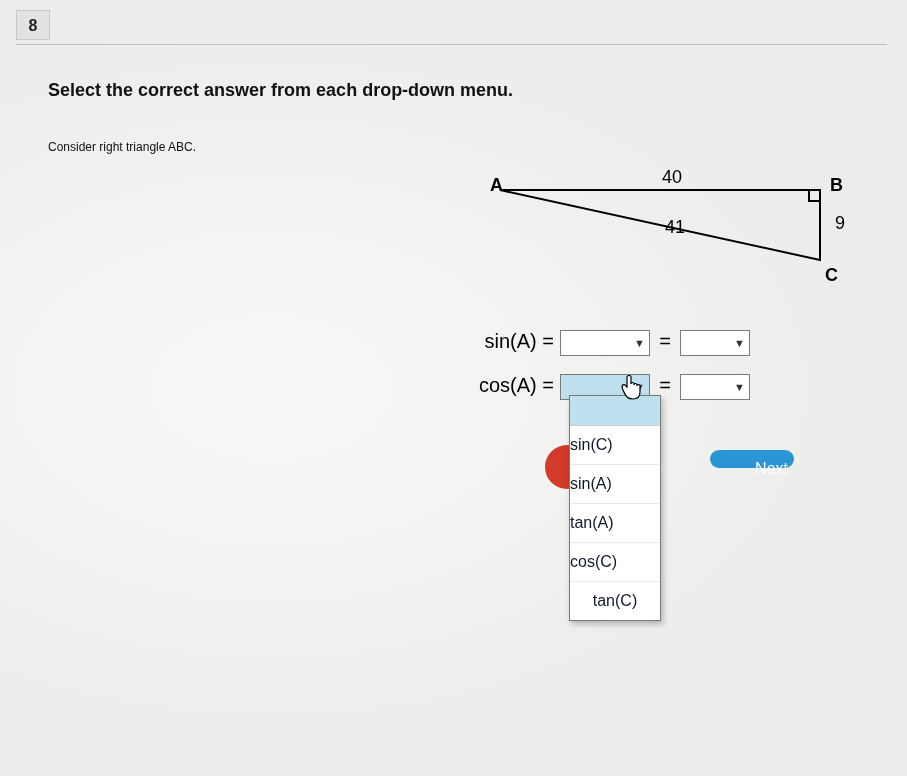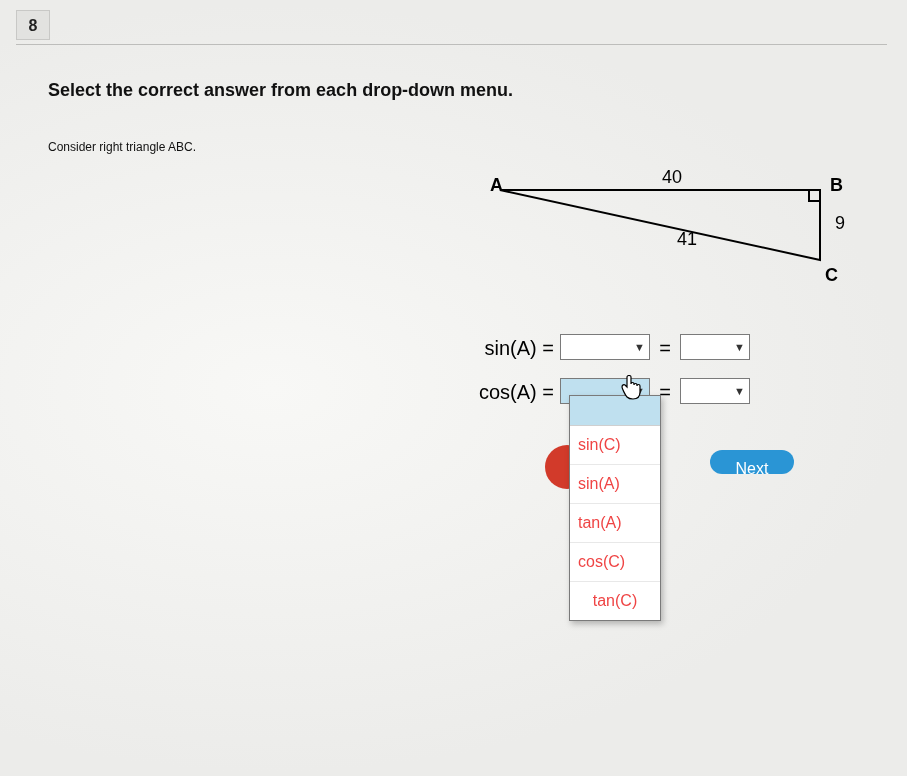--- a/index.html
+++ b/index.html
@@ -66,21 +66,21 @@
   }
   .equations {
     position: absolute;
     top: 330px;
     left: 470px;
     font-size: 20px;
     color: #000;
   }
   .eqrow {
     display: flex;
-    align-items: flex-end;
+    align-items: flex-start;
     margin-bottom: 14px;
     height: 30px;
   }
   .eqlabel {
     width: 90px;
     text-align: right;
     padding-right: 6px;
   }
   .dropdown {
     width: 90px;
@@ -124,49 +124,49 @@
     border: 1px solid #7a7a7a;
     box-shadow: 2px 3px 6px rgba(0,0,0,0.25);
     z-index: 5;
   }
   .dropdown-menu .blank {
     height: 30px;
     background: #bfe0ef;
     border-bottom: 1px solid #cfcfcf;
   }
   .dropdown-menu .opt {
-    padding: 10px 8px;
+    padding: 10px 0;
     font-size: 16px;
-    color: #ef4444;
+    color: #0f172a;
     border-bottom: 1px solid #e8e8e8;
     cursor: pointer;
   }
   .dropdown-menu .opt:last-child { border-bottom: none; text-align: center; }
   .red-dot {
     position: absolute;
     top: 445px;
     left: 545px;
     width: 44px;
     height: 44px;
     border-radius: 50%;
     background: #d23a2a;
   }
   .next-btn {
     position: absolute;
     top: 450px;
     left: 710px;
     width: 84px;
-    height: 24px;
+    height: 18px;
     border-radius: 18px;
     background: #2a95d5;
     color: #fff;
     font-size: 16px;
     border: none;
     cursor: pointer;
-    text-align: center;
+    text-align: right;
     line-height: 36px;
   }
   .cursor-hand {
     position: absolute;
     top: 375px;
     left: 620px;
     font-size: 20px;
     z-index: 10;
     pointer-events: none;
   }
@@ -196,21 +196,21 @@
   <div class="instr2">Consider right triangle ABC.</div>
 
   <div class="triangle-area">
     <svg width="370" height="120">
       <polyline points="10,15 330,15 330,85 10,15" fill="none" stroke="#000" stroke-width="2"></polyline>
     </svg>
     <span class="tri-label" style="top:0;left:0;">A</span>
     <span class="tri-label" style="top:0;left:340px;">B</span>
     <span class="tri-label" style="top:90px;left:335px;">C</span>
     <span class="tri-label" style="top:-8px;left:172px;font-weight:400;">40</span>
-    <span class="tri-label" style="top:54px;left:175px;font-weight:400;margin-left:12px;">41</span>
+    <span class="tri-label" style="top:42px;left:175px;font-weight:400;">41</span>
     <span class="tri-label" style="top:38px;left:345px;font-weight:400;">9</span>
     <div class="right-angle" style="top:15px;left:318px;"></div>
   </div>
 
   <div class="equations">
     <div class="eqrow">
       <span class="eqlabel">sin(A) =</span>
       <span class="dropdown">
         <span class="chev">▼</span>
       </span>

